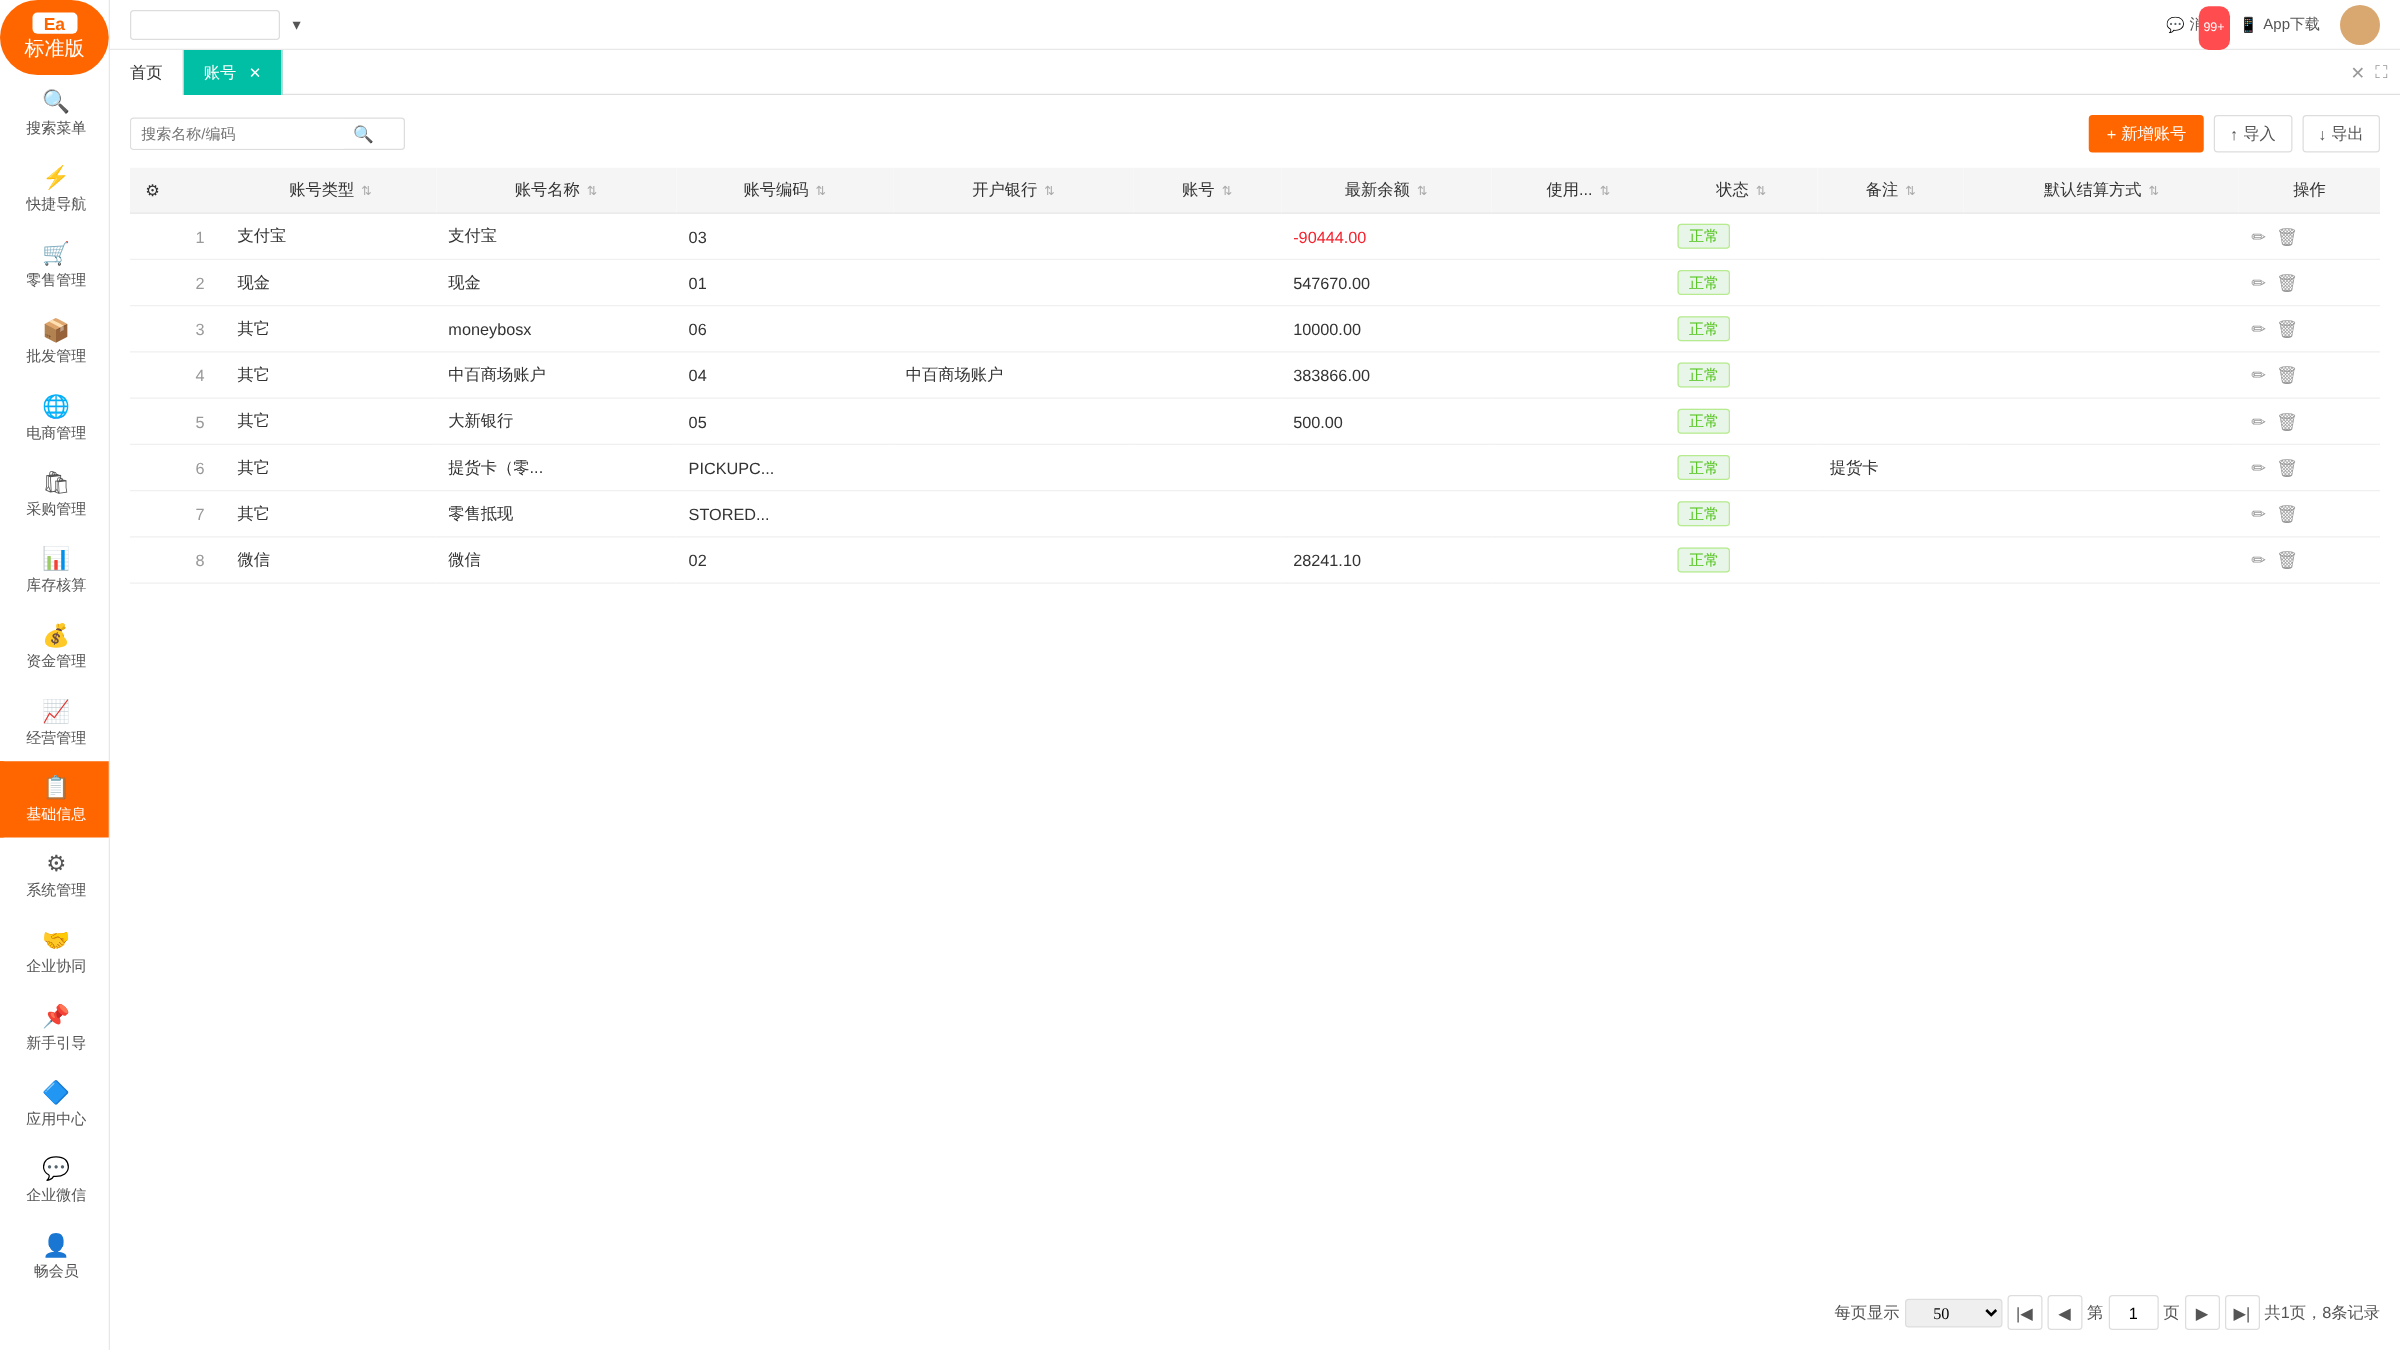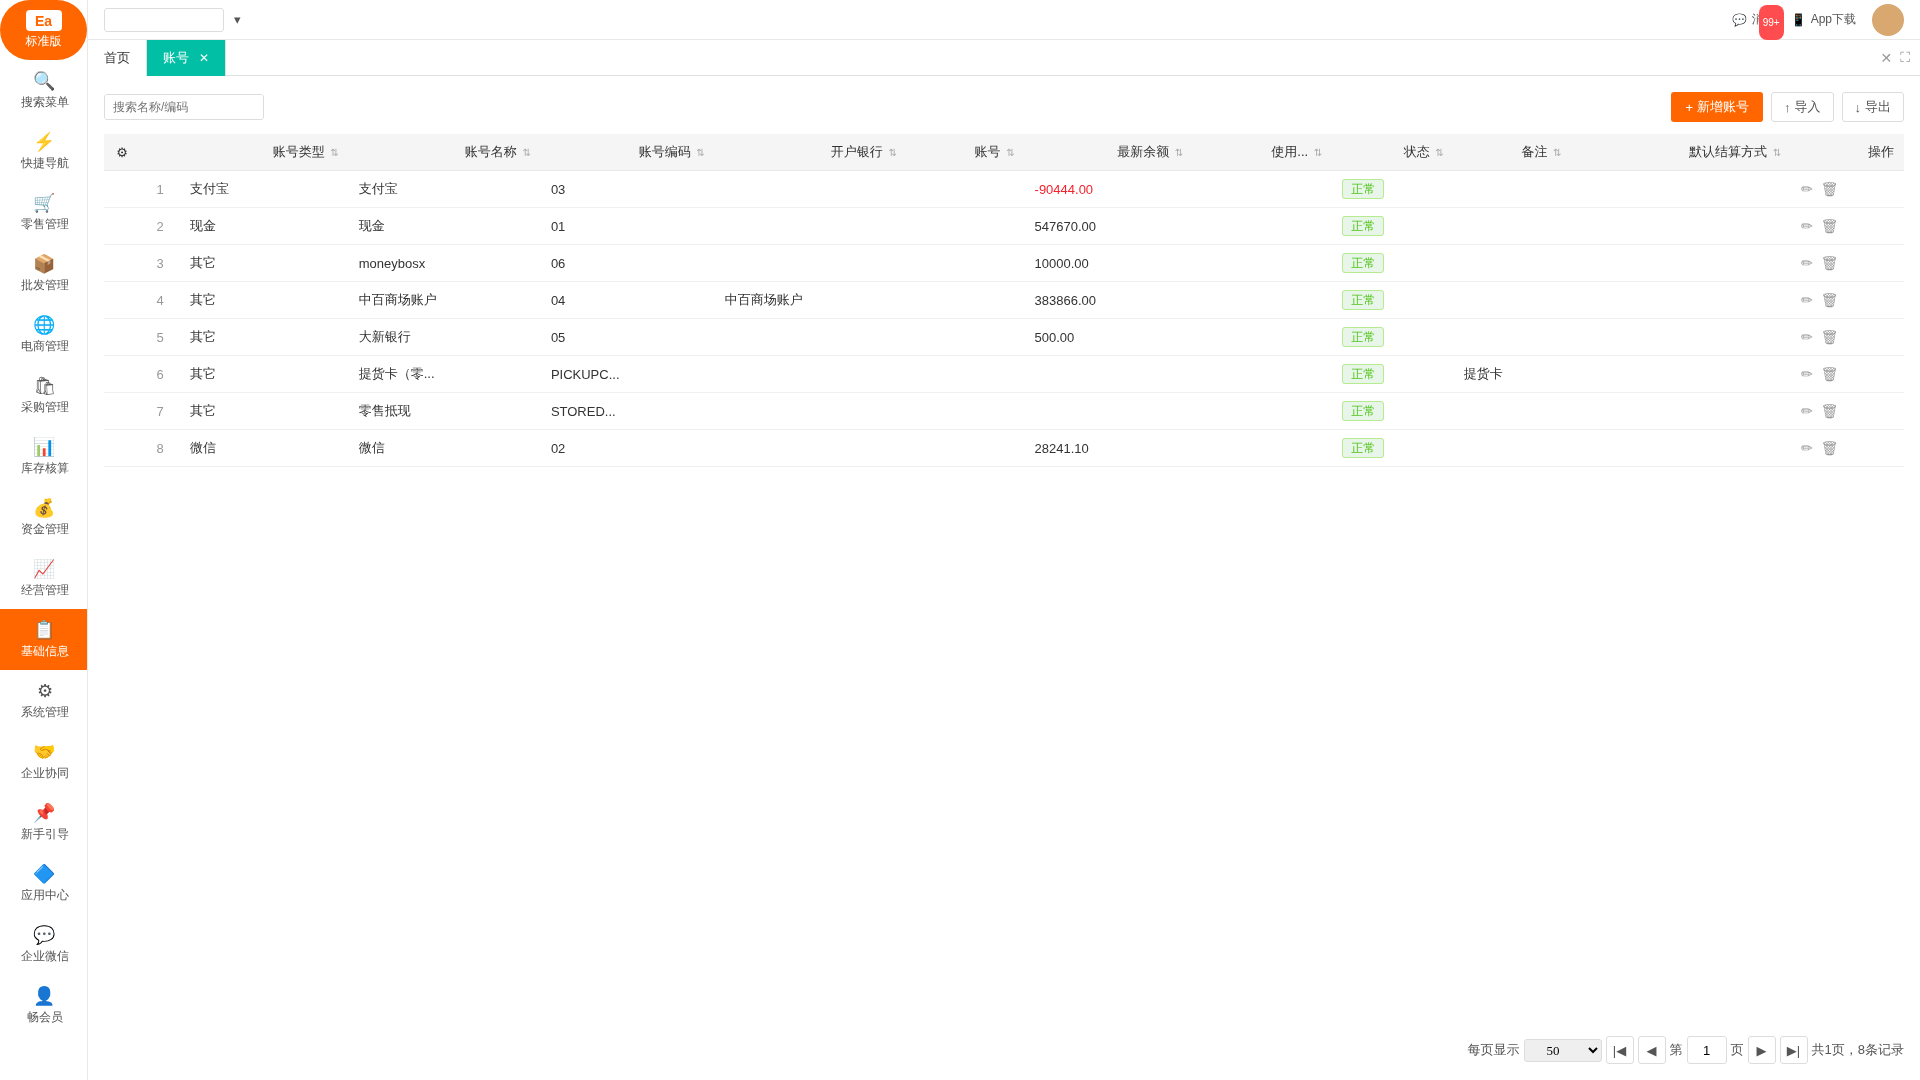--- a/index.html
+++ b/index.html
@@ -21,21 +21,21 @@
       display: flex;
       flex-direction: column;
       align-items: center;
       justify-content: center;
       padding: 10px 0;
       height: 60px;
       border-radius: 30px;
     }
     .sidebar-logo-text {
       color: #fff;
-      font-size: 12px;
+      font-size: 16px;
       margin-top: 2px;
     }
     .sidebar-logo-icon {
       width: 36px;
       height: 28px;
       background: #fff;
       border-radius: 4px;
       display: flex;
       align-items: center;
       justify-content: center;
@@ -203,21 +203,21 @@
       justify-content: space-between;
       align-items: center;
       margin-bottom: 12px;
     }
     .search-box {
       display: flex;
       align-items: center;
       border: 1px solid #ddd;
       border-radius: 3px;
       overflow: hidden;
-      width: 160px;
+      width: 220px;
     }
     .search-box input {
       border: none;
       outline: none;
       padding: 5px 8px;
       font-size: 12px;
       width: 170px;
       color: #999;
     }
     .search-box .search-icon-btn {
@@ -265,21 +265,21 @@
     table {
       width: 100%;
       border-collapse: collapse;
       font-size: 13px;
     }
     thead tr {
       background: #f5f5f5;
     }
     th {
       padding: 9px 10px;
-      text-align: right;
+      text-align: center;
       color: #333;
       font-weight: 500;
       border-bottom: 1px solid #e8e8e8;
       white-space: nowrap;
       cursor: pointer;
     }
     th .sort-arrows {
       color: #aaa;
       font-size: 10px;
       margin-left: 2px;

